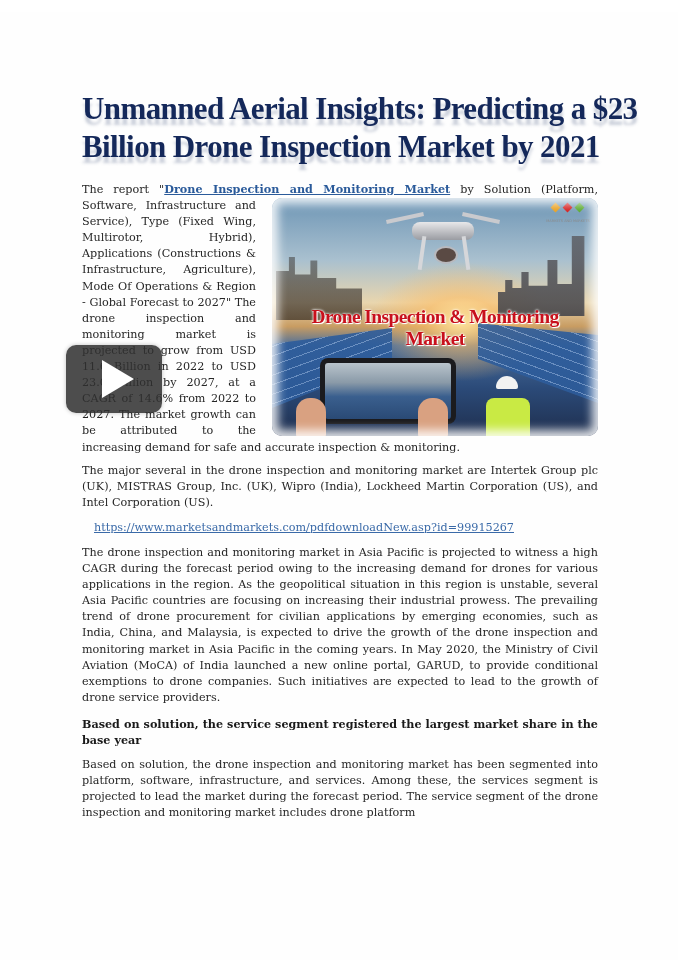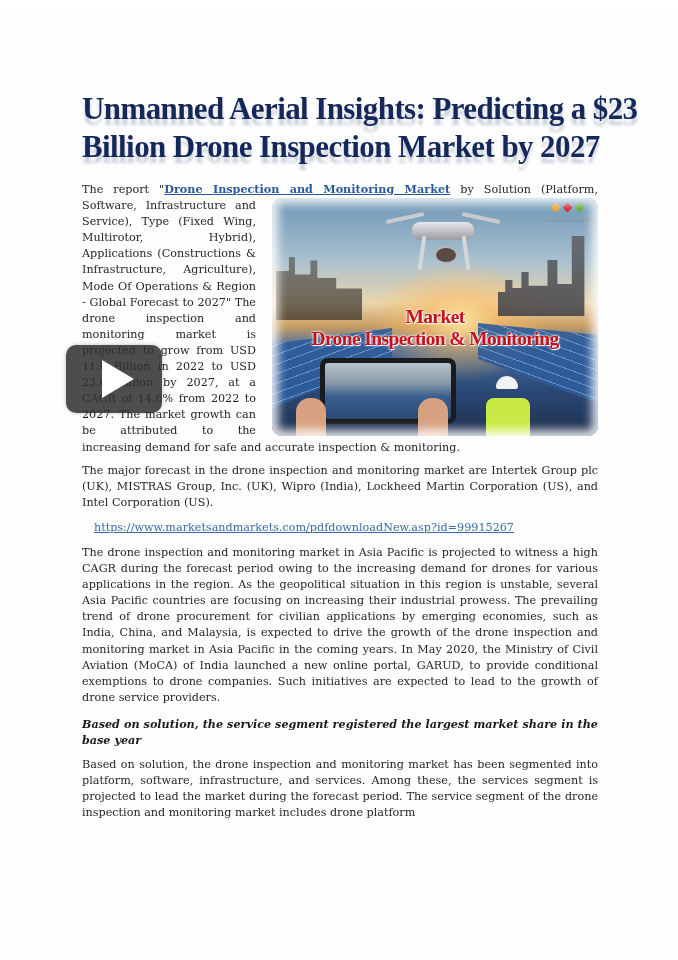--- a/index.html
+++ b/index.html
@@ -225,21 +225,21 @@
       inset: 0;
       box-shadow: inset 0 0 10px 6px rgba(255,255,255,0.85);
       pointer-events: none;
     }
     .heading {
       font-weight: bold;
       color: #1a1a1a;
     }
     .gap-7 { margin-top: 7px !important; }
     .gap-9 { margin-top: 9px !important; }
-    .gap-10 { margin-top: 10px !important; font-style: italic; }
+    .gap-10 { margin-top: 10px !important; }
     .gap-12 { margin-top: 12px !important; }
     .play-overlay {
       position: absolute;
       left: 66px;
       top: 333px;
       width: 96px;
       height: 68px;
       background: rgba(48,48,48,0.86);
       border-radius: 10px;
       box-shadow: 0 0 4px rgba(0,0,0,0.25);
@@ -255,21 +255,21 @@
       border-left: 32px solid #ffffff;
     }
   </style>
 </head>
 <body>
 
 <div class="page">
 
   <div class="title-block">
     <div class="title-line">Unmanned Aerial Insights: Predicting a $23</div>
-    <div class="title-line">Billion Drone Inspection Market by 2027</div>
+    <div class="title-line">Billion Drone Inspection Market by 2021</div>
   </div>
 
   <div class="content">
 
     <p>
       <span>The report "</span><a class="link">Drone Inspection and Monitoring Market</a><span id="intro-start"></span>
       <span class="float-image" id="hero-anchor">
         <span class="hero-scene"></span>
         <span class="scene-left-structures"></span>
         <span class="scene-right-stacks"></span>
@@ -283,38 +283,38 @@
           <span class="drone-leg-r"></span>
           <span class="drone-cam"></span>
         </span>
         <span class="brand-logo">
           <span class="brand-diamond" style="left:8px;background:#e8a020;"></span>
           <span class="brand-diamond" style="left:20px;background:#d42020;"></span>
           <span class="brand-diamond" style="left:32px;background:#5aaa30;"></span>
           <span class="brand-text">MARKETS AND MARKETS</span>
         </span>
         <span class="hero-headline">
+          <span style="display:block">Drone Inspection &amp; Monitoring</span>
           <span style="display:block">Market</span>
-          <span style="display:block">Drone Inspection &amp; Monitoring</span>
         </span>
         <span class="tablet">
             <span class="tablet-screen" style="display:block"></span>
           </span>
         <span class="hand-left"></span>
         <span class="hand-right"></span>
         <span class="worker">
           <span class="worker-helmet"></span>
           <span class="worker-vest"></span>
         </span>
         <span class="image-fade"></span>
       </span>
       <span> by Solution (Platform, Software, Infrastructure and Service), Type (Fixed Wing, Multirotor, Hybrid), Applications (Constructions &amp; Infrastructure, Agriculture), Mode Of Operations &amp; Region - Global Forecast to 2027" The drone inspection and monitoring market is projected to grow from USD 11.6 Billion in 2022 to USD 23.0 Billion by 2027, at a CAGR of 14.6% from 2022 to 2027. The market growth can be attributed to the increasing demand for safe and accurate inspection &amp; monitoring.</span>
     </p>
 
-    <p class="gap-7">The major forecast in the drone inspection and monitoring market are Intertek Group plc (UK), MISTRAS Group, Inc. (UK), Wipro (India), Lockheed Martin Corporation (US), and Intel Corporation (US).</p>
+    <p class="gap-7">The major several in the drone inspection and monitoring market are Intertek Group plc (UK), MISTRAS Group, Inc. (UK), Wipro (India), Lockheed Martin Corporation (US), and Intel Corporation (US).</p>
 
     <p class="gap-9"><a class="url-link">https://www.marketsandmarkets.com/pdfdownloadNew.asp?id=99915267</a></p>
 
     <p class="gap-9">The drone inspection and monitoring market in Asia Pacific is projected to witness a high CAGR during the forecast period owing to the increasing demand for drones for various applications in the region. As the geopolitical situation in this region is unstable, several Asia Pacific countries are focusing on increasing their industrial prowess. The prevailing trend of drone procurement for civilian applications by emerging economies, such as India, China, and Malaysia, is expected to drive the growth of the drone inspection and monitoring market in Asia Pacific in the coming years. In May 2020, the Ministry of Civil Aviation (MoCA) of India launched a new online portal, GARUD, to provide conditional exemptions to drone companies. Such initiatives are expected to lead to the growth of drone service providers.</p>
 
     <p class="heading gap-10">Based on solution, the service segment registered the largest market share in the base year</p>
     <p class="gap-9">Based on solution, the drone inspection and monitoring market has been segmented into platform, software, infrastructure, and services. Among these, the services segment is projected to lead the market during the forecast period. The service segment of the drone inspection and monitoring market includes drone platform</p>
   </div>
 
   <div class="play-overlay">

